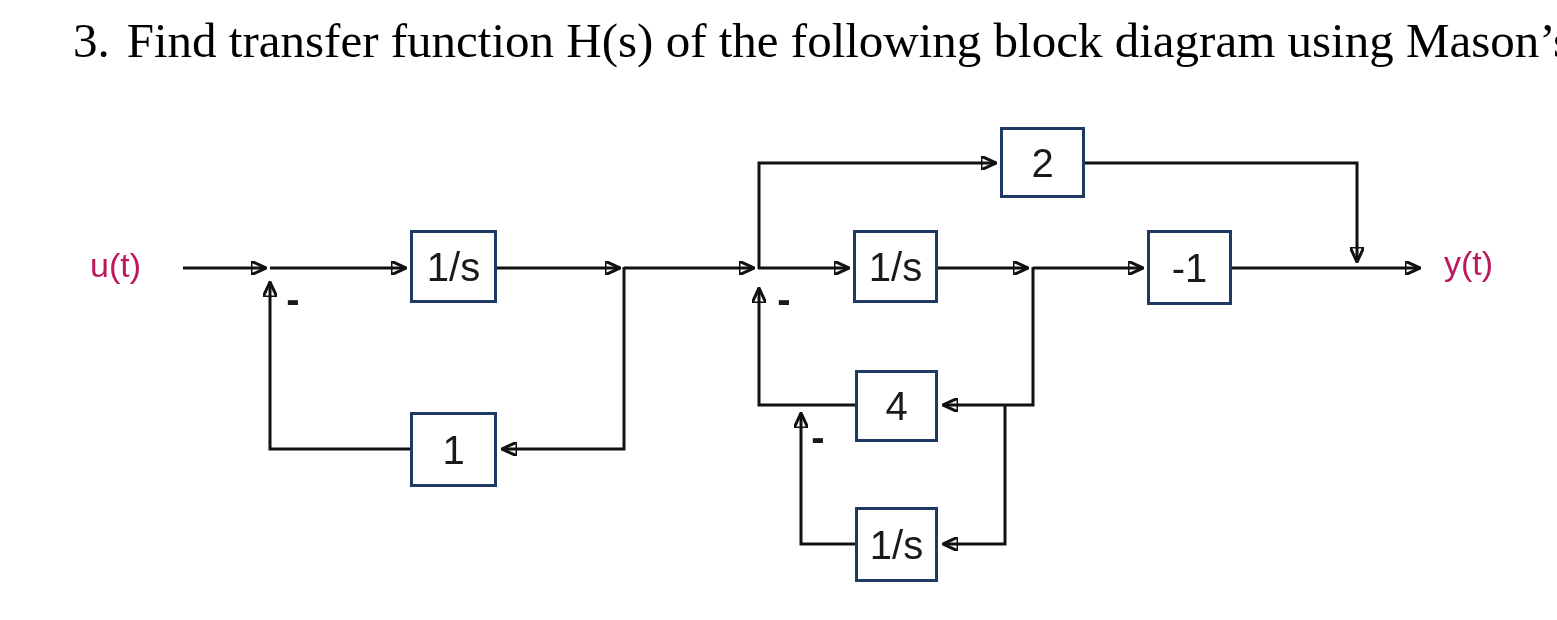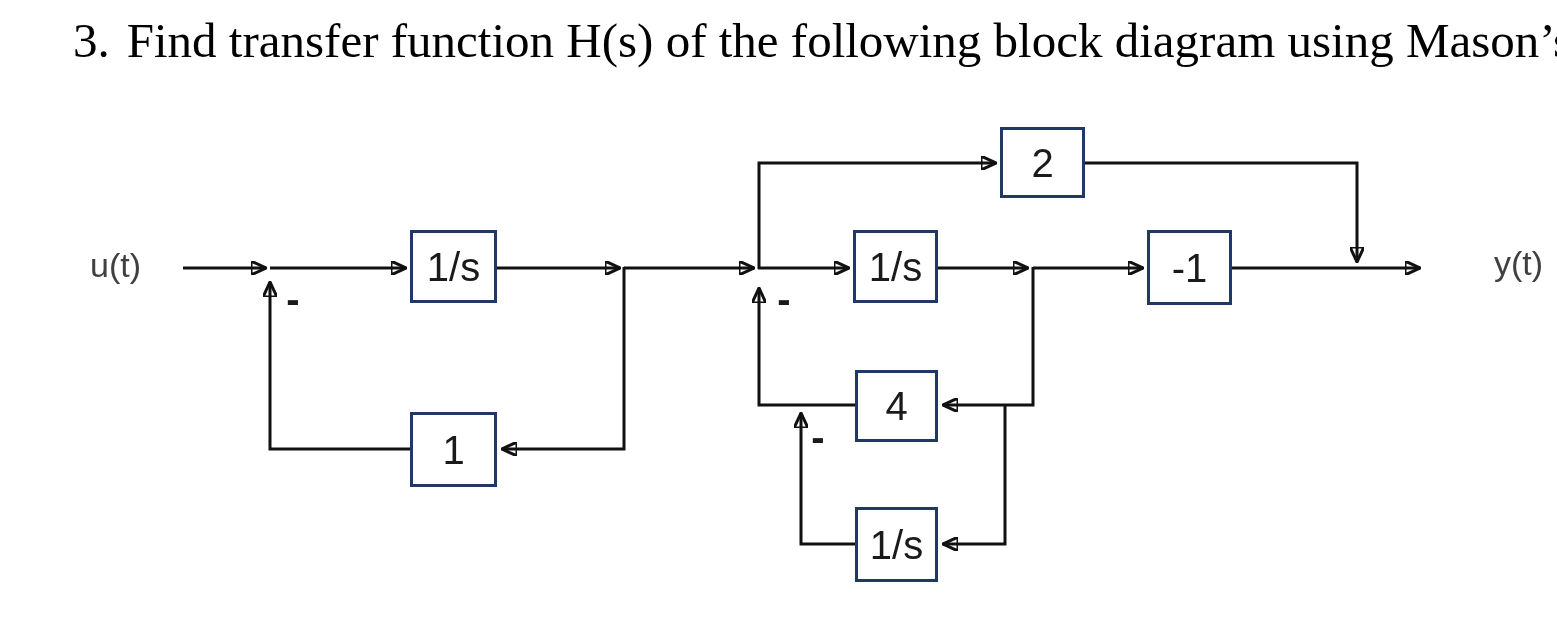--- a/index.html
+++ b/index.html
@@ -53,26 +53,26 @@
   .b1 { left: 410px;  top: 230px; width: 87px; height: 73px; }
   .b2 { left: 410px;  top: 412px; width: 87px; height: 75px; }
   .b3 { left: 1000px; top: 127px; width: 85px; height: 71px; }
   .b4 { left: 853px;  top: 230px; width: 85px; height: 73px; }
   .b5 { left: 1147px; top: 230px; width: 85px; height: 75px; }
   .b6 { left: 855px;  top: 370px; width: 83px; height: 72px; }
   .b7 { left: 855px;  top: 507px; width: 83px; height: 75px; }
   .io-label {
     position: absolute;
     font-size: 34px;
-    color: #404040;
+    color: #be185d;
     line-height: 1;
     white-space: nowrap;
   }
   .io-in  { left: 90px;   top: 248px; }
-  .io-out { left: 1494px; top: 246px; }
+  .io-out { left: 1444px; top: 246px; }
   .minus {
     position: absolute;
     width: 24px;
     height: 24px;
     display: flex;
     align-items: center;
     justify-content: center;
     font-size: 40px;
     font-weight: 700;
     color: #1a1a1a;

